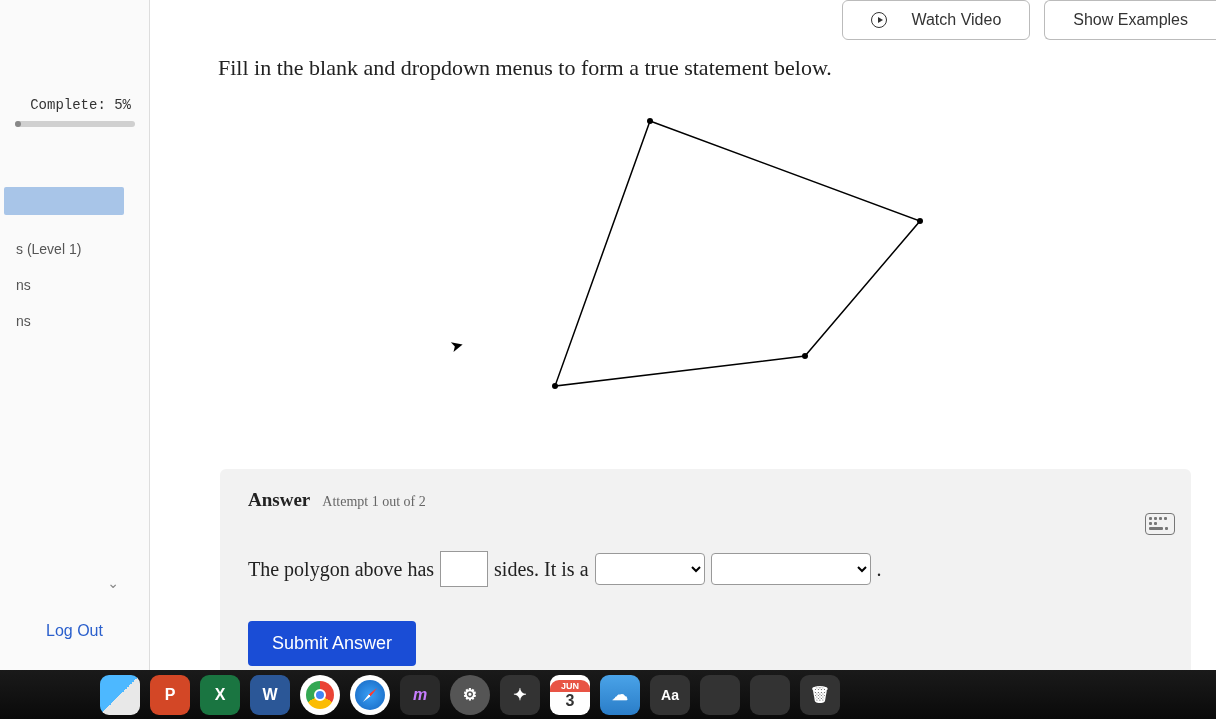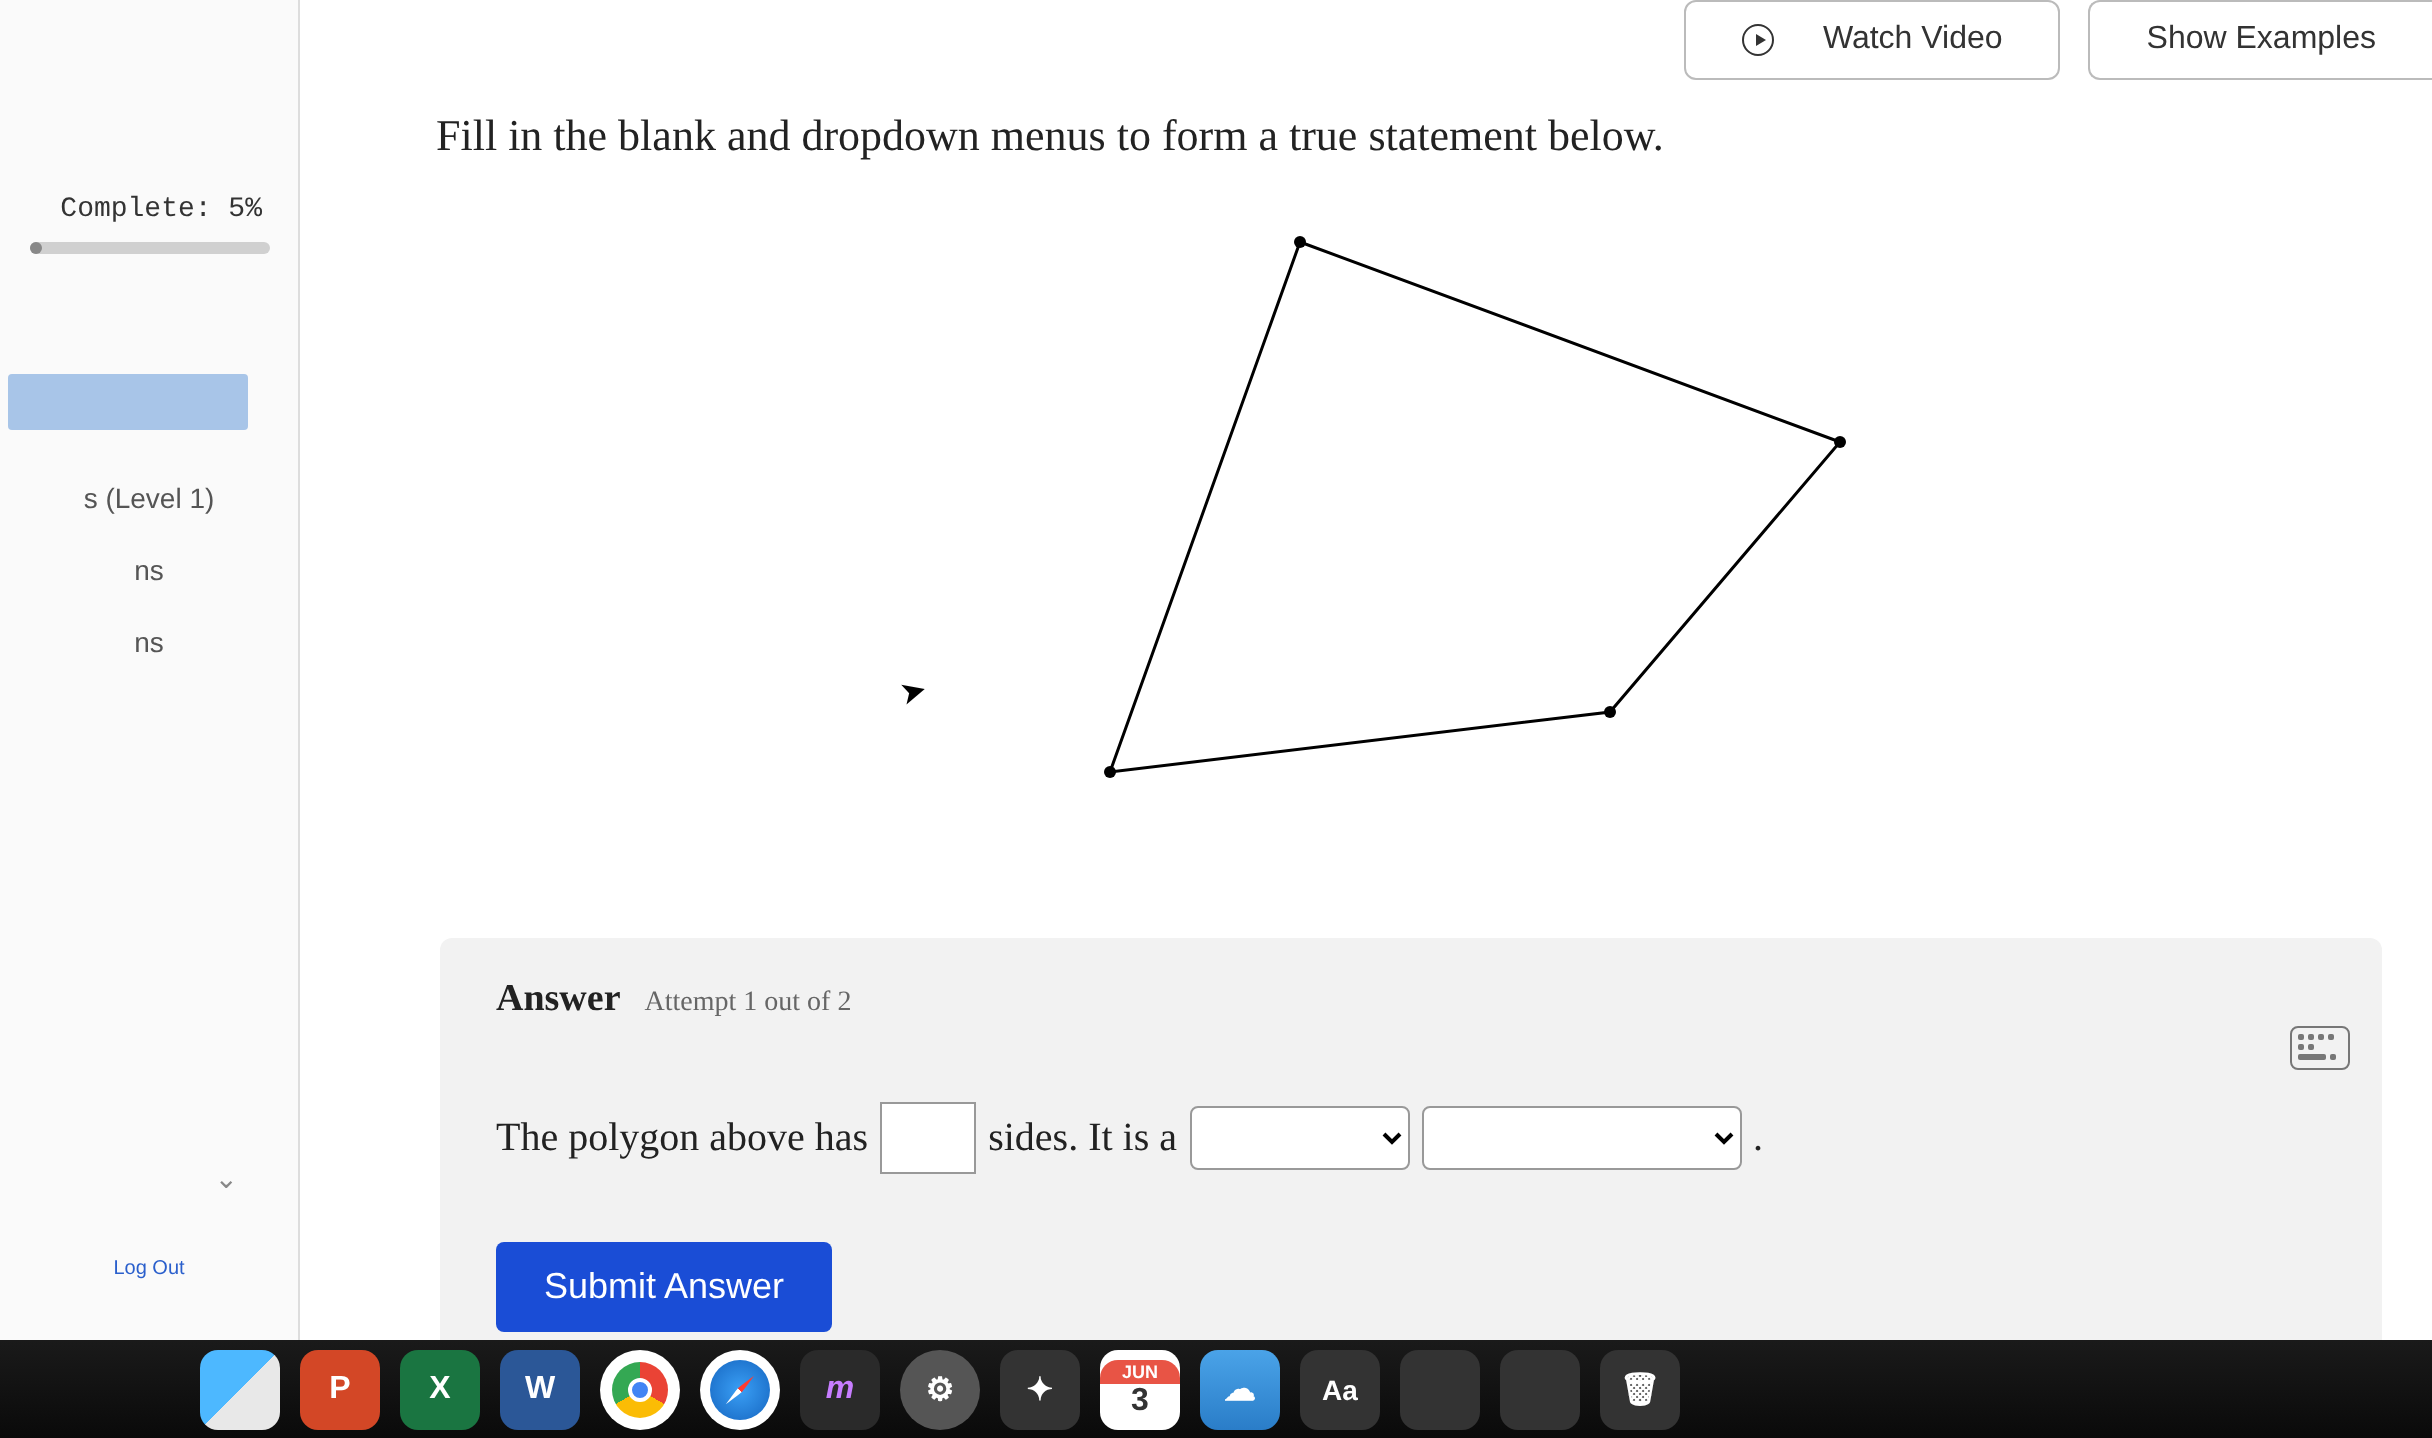--- a/index.html
+++ b/index.html
@@ -52,41 +52,41 @@
       background: #a8c5e8;
       margin: 60px 0 0 4px;
       border-radius: 2px;
     }
     .sidebar-link {
       font-family: Arial, sans-serif;
       font-size: 14px;
       color: #555;
       padding: 6px 16px;
       margin-top: 20px;
-      text-align: center;
+      text-align: left;
     }
     .sidebar-link.sub {
       margin-top: 8px;
     }
     .sidebar-bottom {
       position: absolute;
       bottom: 30px;
       left: 0;
       right: 0;
     }
     .chevron-down {
       text-align: right;
       padding-right: 30px;
       color: #888;
       font-size: 14px;
       margin-bottom: 30px;
     }
     .logout {
       font-family: Arial, sans-serif;
-      font-size: 10px;
+      font-size: 16px;
       color: #2a5fcc;
       text-align: center;
     }
     .main {
       position: absolute;
       left: 150px;
       top: 0;
       right: 0;
       height: 670px;
       background: #fff;

